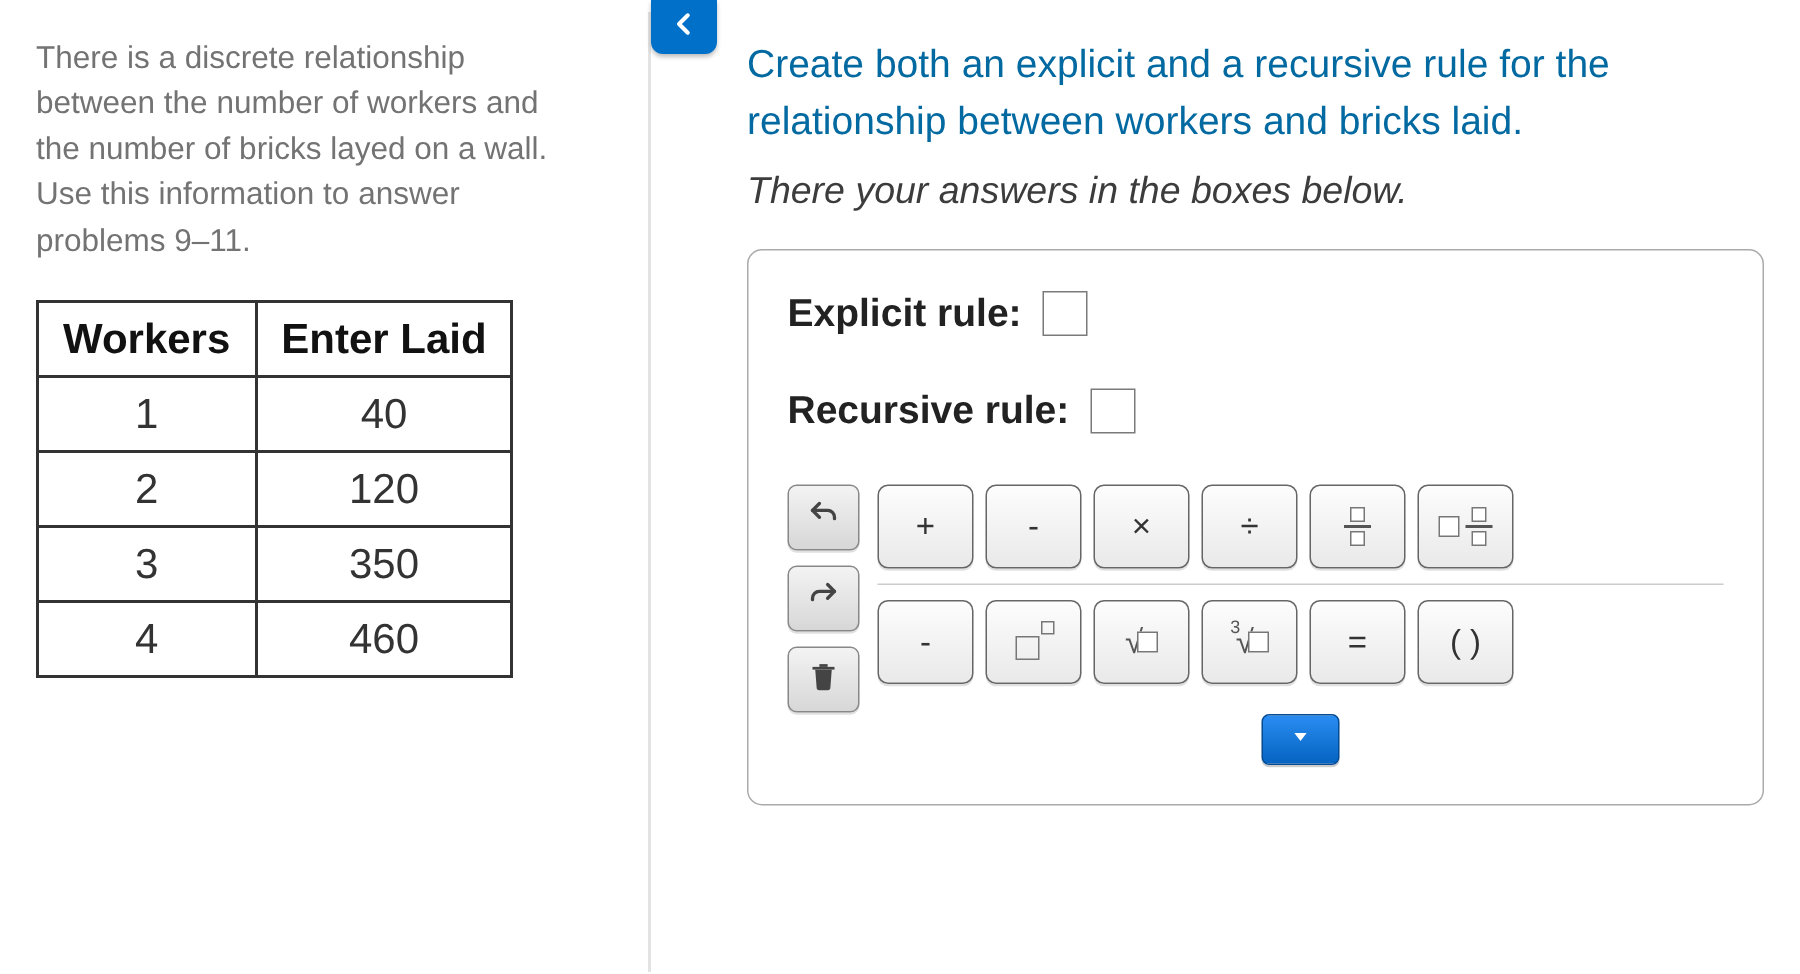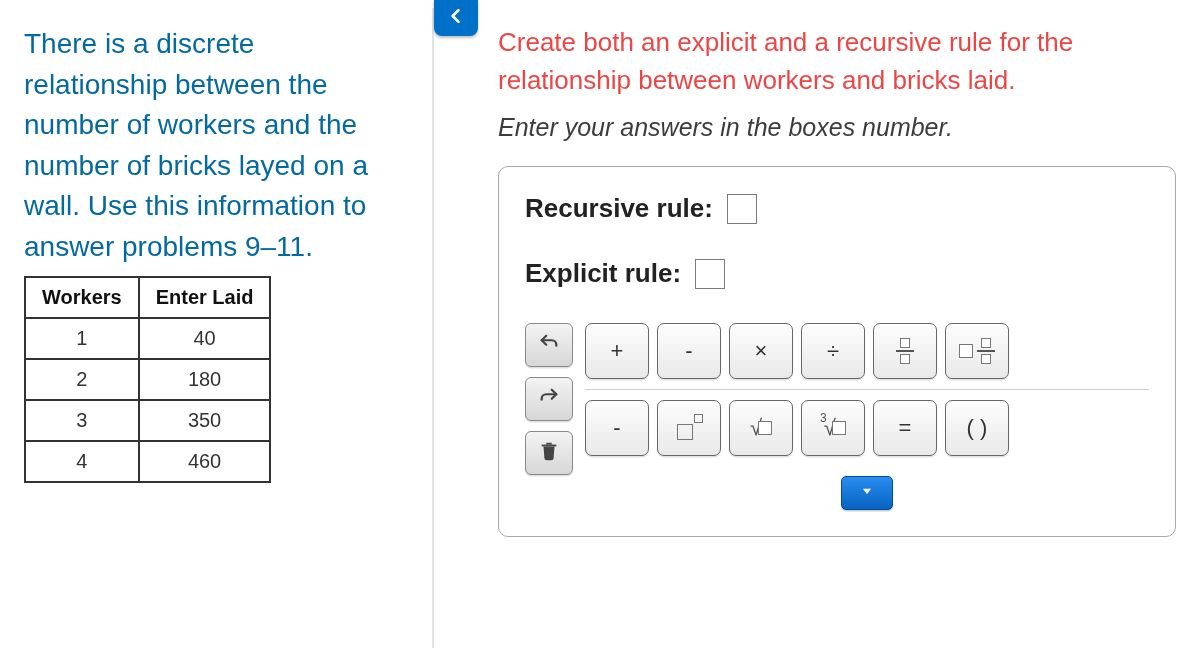--- a/index.html
+++ b/index.html
@@ -44,43 +44,43 @@
     border-bottom-left-radius: 8px;
     display: flex;
     align-items: center;
     justify-content: center;
     color: #fff;
     cursor: pointer;
     box-shadow: 0 2px 3px rgba(0,0,0,0.25);
   }
   .collapse-tab svg { width: 20px; height: 20px; }
   .intro-text {
-    font-size: 28px;
+    font-size: 21px;
     line-height: 1.45;
-    color: #0369a1;
-    margin-bottom: 8px;
+    color: #737373;
+    margin-bottom: 24px;
     padding-right: 30px;
   }
   .data-table {
     border-collapse: collapse;
   }
   .data-table th, .data-table td {
     border: 2px solid #333;
     padding: 8px 16px;
-    font-size: 20px;
+    font-size: 28px;
     text-align: center;
   }
   .data-table th {
     font-weight: 700;
     color: #111;
   }
   .right-instr {
     font-size: 26px;
     line-height: 1.45;
-    color: #ef4444;
+    color: #0369a1;
     margin-bottom: 14px;
   }
   .right-hint {
     font-size: 25px;
     font-style: italic;
     color: #3c3c3c;
     margin-bottom: 24px;
   }
   .answer-box {
     border: 1.5px solid #aaa;
@@ -230,21 +230,21 @@
           <th>Enter Laid</th>
         </tr>
       </thead>
       <tbody>
         <tr>
           <td>1</td>
           <td>40</td>
         </tr>
         <tr>
           <td>2</td>
-          <td>180</td>
+          <td>120</td>
         </tr>
         <tr>
           <td>3</td>
           <td>350</td>
         </tr>
         <tr>
           <td>4</td>
           <td>460</td>
         </tr>
       </tbody>
@@ -256,29 +256,29 @@
   <div class="collapse-tab">
     <span>
       <svg viewBox="0 0 24 24" fill="none" stroke="white" stroke-width="3.2" stroke-linecap="round" stroke-linejoin="round">
           <polyline points="15 5 8 12 15 19"></polyline>
         </svg>
     </span>
   </div>
 
   <div class="right-panel">
     <div class="right-instr">Create both an explicit and a recursive rule for the relationship between workers and bricks laid.</div>
-    <div class="right-hint">Enter your answers in the boxes number.</div>
+    <div class="right-hint">There your answers in the boxes below.</div>
 
     <div class="answer-box">
       <div class="rule-row">
-        <span class="rule-label">Recursive rule:</span>
+        <span class="rule-label">Explicit rule:</span>
         <span class="input-slot"></span>
       </div>
       <div class="rule-row">
-        <span class="rule-label">Explicit rule:</span>
+        <span class="rule-label">Recursive rule:</span>
         <span class="input-slot"></span>
       </div>
 
       <div class="toolbar">
         <div class="tool-col">
           <div class="side-btn">
             <span>
               <svg viewBox="0 0 24 24" fill="none" stroke="#444" stroke-width="2.4" stroke-linecap="round" stroke-linejoin="round">
                   <path d="M9 14l-5-5 5-5"></path>
                   <path d="M4 9h11a5 5 0 0 1 5 5v1"></path>

